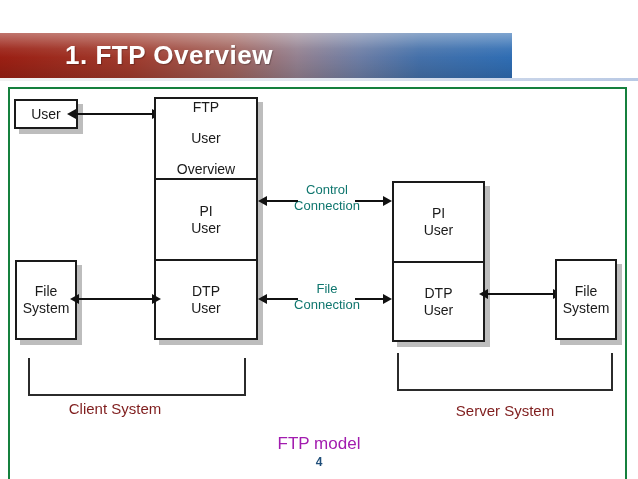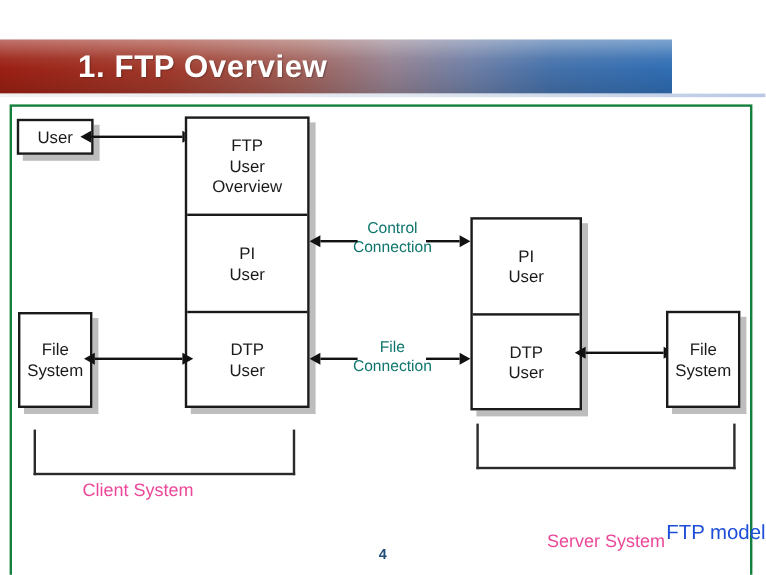--- a/index.html
+++ b/index.html
@@ -1,21 +1,21 @@
 <!DOCTYPE html>
 <html><head>
 <meta charset="utf-8">
 <style>
   html,body{margin:0;padding:0;}
   body{font-family:"Liberation Sans", sans-serif; background:#ffffff;}
   #slide{position:relative; width:638px; height:479px; background:#ffffff; overflow:hidden;}
 
   
   #header-bar{
-    position:absolute; left:0; top:33px; width:560px; height:45px;
+    position:absolute; left:0; top:33px; width:512px; height:45px;
     background:linear-gradient(90deg,#9a1f13 0%,#a03a2c 25%,#a0615a 45%,#93808f 58%,#6d7da4 70%,#4470a9 82%,#2f6db3 100%);
   }
   #header-bar::before{
     content:""; position:absolute; left:0; top:0; width:100%; height:45px;
     background:linear-gradient(180deg, rgba(255,255,255,0.38) 0%, rgba(255,255,255,0.08) 35%, rgba(0,0,0,0) 55%, rgba(0,0,0,0.12) 100%);
     pointer-events:none;
   }
   #header-title{
     position:relative; z-index:2; padding-left:65px; line-height:45px;
     font-size:26px; font-weight:bold; color:#ffffff; letter-spacing:0.5px;
@@ -63,27 +63,27 @@
     position:absolute; width:120px; text-align:center;
     font-size:13px; color:#0f766e; line-height:16px;
   }
 
   .bracket{
     position:absolute; border-left:2px solid #2b2b2b; border-right:2px solid #2b2b2b;
     border-bottom:2px solid #2b2b2b;
   }
   .group-label{
     position:absolute; width:150px; text-align:center;
-    font-size:15px; color:#ec4899;
+    font-size:15px; color:#7f1d1d;
   }
 
   
   #caption{
-    position:absolute; left:0; top:434px; width:638px; text-align:right;
-    font-size:17px; color:#1d4ed8;
+    position:absolute; left:0; top:434px; width:638px; text-align:center;
+    font-size:17px; color:#a21caf;
   }
   #page-number{
     position:absolute; left:0; top:455px; width:638px; text-align:center;
     font-size:12px; font-weight:bold; color:#1f4e79;
   }
 </style>
 </head>
 <body>
 
 <div id="slide">
@@ -95,21 +95,21 @@
 
   <div id="diagram">
 
     <div class="box" style="left:4px; top:10px; width:64px; height:30px;">
       <div>User</div>
     </div>
 
     <div class="arrow head-left head-right" style="left:66px; top:24px; width:76px;"></div>
 
     <div class="box tall" style="left:144px; top:8px; width:104px; height:243px;">
-      <div class="sect divided" style="height:81px;">
+      <div class="sect divided" style="height:81px;justify-content:space-between;">
         <div>FTP</div>
         <div>User</div>
         <div>Overview</div>
       </div>
       <div class="sect divided" style="height:81px;">
         <div>PI</div>
         <div>User</div>
       </div>
       <div class="sect" style="flex:1;">
         <div>DTP</div>
@@ -153,20 +153,20 @@
 
     <div class="box" style="left:545px; top:170px; width:62px; height:81px;">
       <div>File</div>
       <div>System</div>
     </div>
 
     <div class="bracket" style="left:18px; top:269px; width:218px; height:38px;"></div>
     <div class="group-label" style="left:30px; top:311px;">Client System</div>
 
     <div class="bracket" style="left:387px; top:264px; width:216px; height:38px;"></div>
-    <div class="group-label" style="left:420px; top:313px;margin-top:41px;">Server System</div>
+    <div class="group-label" style="left:420px; top:313px;">Server System</div>
 
   </div>
 
   <div id="caption">FTP model</div>
   <div id="page-number">4</div>
 
 </div>
 
 </body></html>

